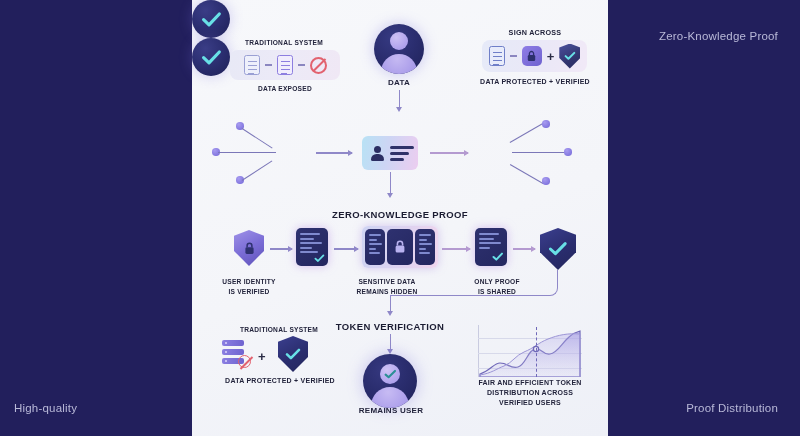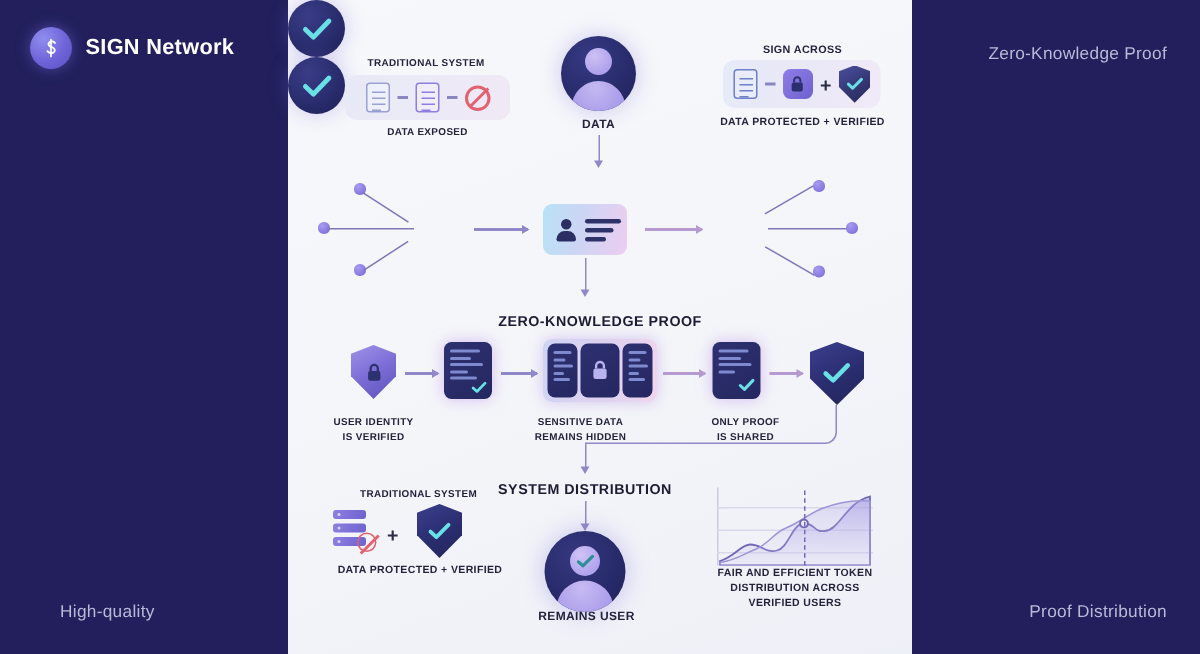--- a/index.html
+++ b/index.html
@@ -29,21 +29,21 @@
   .brand-logo svg { display:block; }
   .brand-name {
     color: #ffffff; font-size: 14.5px; font-weight: bold; letter-spacing: .2px;
   }
 
   .corner-label {
     position: absolute;
     color: #b9b9d8; font-size: 11.5px; letter-spacing: .2px;
   }
   .corner-tr { right: 22px; top: 30px; }
-  .corner-bl { left: 40px; bottom: 22px; text-align: right; }
+  .corner-bl { left: 14px; bottom: 22px; text-align: right; }
   .corner-br { right: 22px; bottom: 22px; }
 
   
   #panel {
     position: absolute; left: 192px; top: 0;
     width: 416px; height: 436px;
     background: linear-gradient(160deg,#f7f8fb 0%, #f4f5f9 55%, #eef0f7 100%);
   }
 
   
@@ -240,29 +240,20 @@
   .server b::before {
     content:""; position:absolute; left:2.5px; top:2px;
     width:2px; height:2px; border-radius:50%; background:#dcd6fb;
   }
 </style>
 </head>
 <body>
 
 <div id="stage">
 
-  <div class="brand">
-    <div class="brand-logo">
-      <svg width="16" height="16" viewBox="0 0 16 16" aria-hidden="true">
-        <path d="M10.6 4.6c-.9-1.1-2.6-1.3-3.6-.5-1.1.9-.8 2.3.5 2.9 1.3.6 2.8.9 3 2.2.2 1.3-1.1 2.4-2.6 2.2-1-.1-1.8-.6-2.3-1.3" fill="none" stroke="#ffffff" stroke-width="1.25" stroke-linecap="round"></path>
-        <path d="M8 2.4v11.2" stroke="#ffffff" stroke-width="1.15" stroke-linecap="round"></path>
-      </svg>
-    </div>
-    <div class="brand-name">SIGN Network</div>
-  </div>
 
   <div class="corner-label corner-tr">Zero-Knowledge Proof</div>
   <div class="corner-label corner-bl">High-quality</div>
   <div class="corner-label corner-br">Proof Distribution</div>
 
   <div id="panel">
 
     <div class="cap" style="left:32px; top:38px; width:120px;">TRADITIONAL SYSTEM</div>
     <div class="chip" style="left:38px; top:50px; width:110px; height:30px;">
       <div class="doc"></div>
@@ -422,21 +413,21 @@
       <div class="ban" style="position:absolute; right:-7px; bottom:-2px; width:13px; height:13px; border-width:1.7px;"></div>
     </div>
     <div class="plus" style="position:absolute; left:66px; top:350px;">+</div>
     <div class="shield" style="position:absolute; left:86px; top:336px; width:30px; height:36px;">
       <svg class="check-svg" width="16" height="13" viewBox="0 0 16 13" aria-hidden="true">
         <path d="M2 6.4 5.9 10.1 14 1.9" fill="none" stroke="#68e0e6" stroke-width="2.6" stroke-linecap="round" stroke-linejoin="round"></path>
       </svg>
     </div>
     <div class="cap" style="left:10px; top:376px; width:156px; font-size:7px;">DATA PROTECTED + VERIFIED</div>
 
-    <div class="sec-title" style="left:138px; top:321px; width:120px;">SYSTEM DISTRIBUTION</div>
+    <div class="sec-title" style="left:138px; top:321px; width:120px;">TOKEN VERIFICATION</div>
     <div class="arr-v" style="left:197.5px; top:334px; height:16px;"></div>
     <div class="vuser" style="left:171px; top:354px;">
       <div class="head">
         <svg width="13" height="11" viewBox="0 0 13 11" aria-hidden="true">
           <path d="M1.6 5.6 4.6 8.2 11 1.9" fill="none" stroke="#2b8f96" stroke-width="2.1" stroke-linecap="round" stroke-linejoin="round"></path>
         </svg>
       </div>
       <div class="body"></div>
     </div>
     <div class="cap" style="left:152px; top:406px; width:94px; font-size:8px;">REMAINS USER</div>

